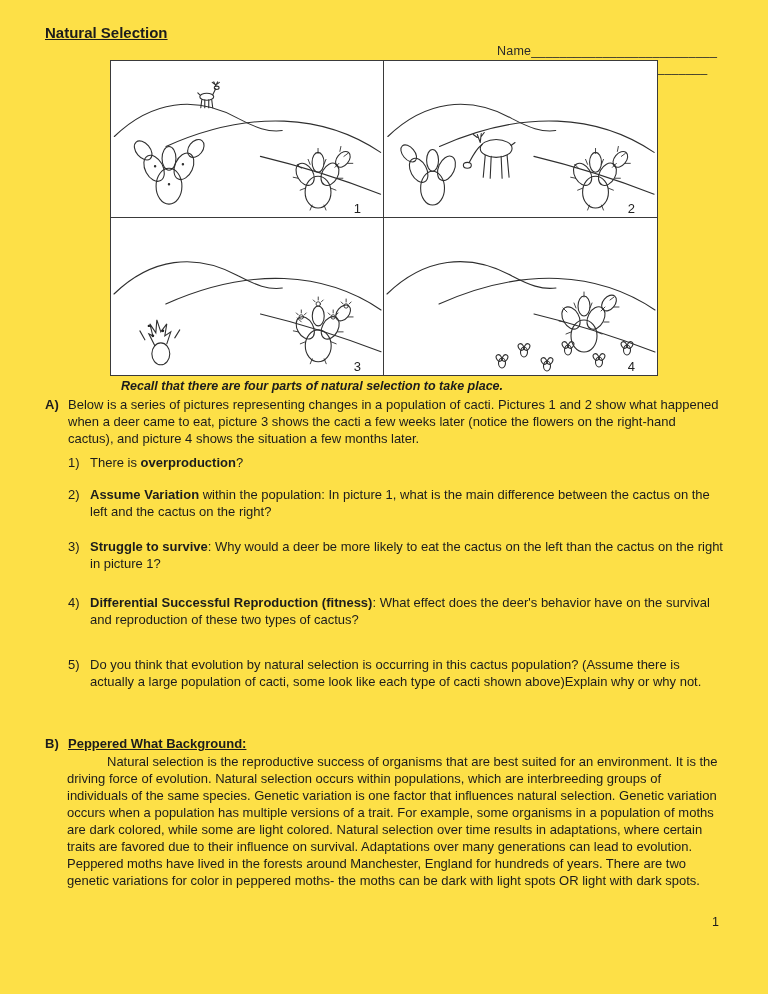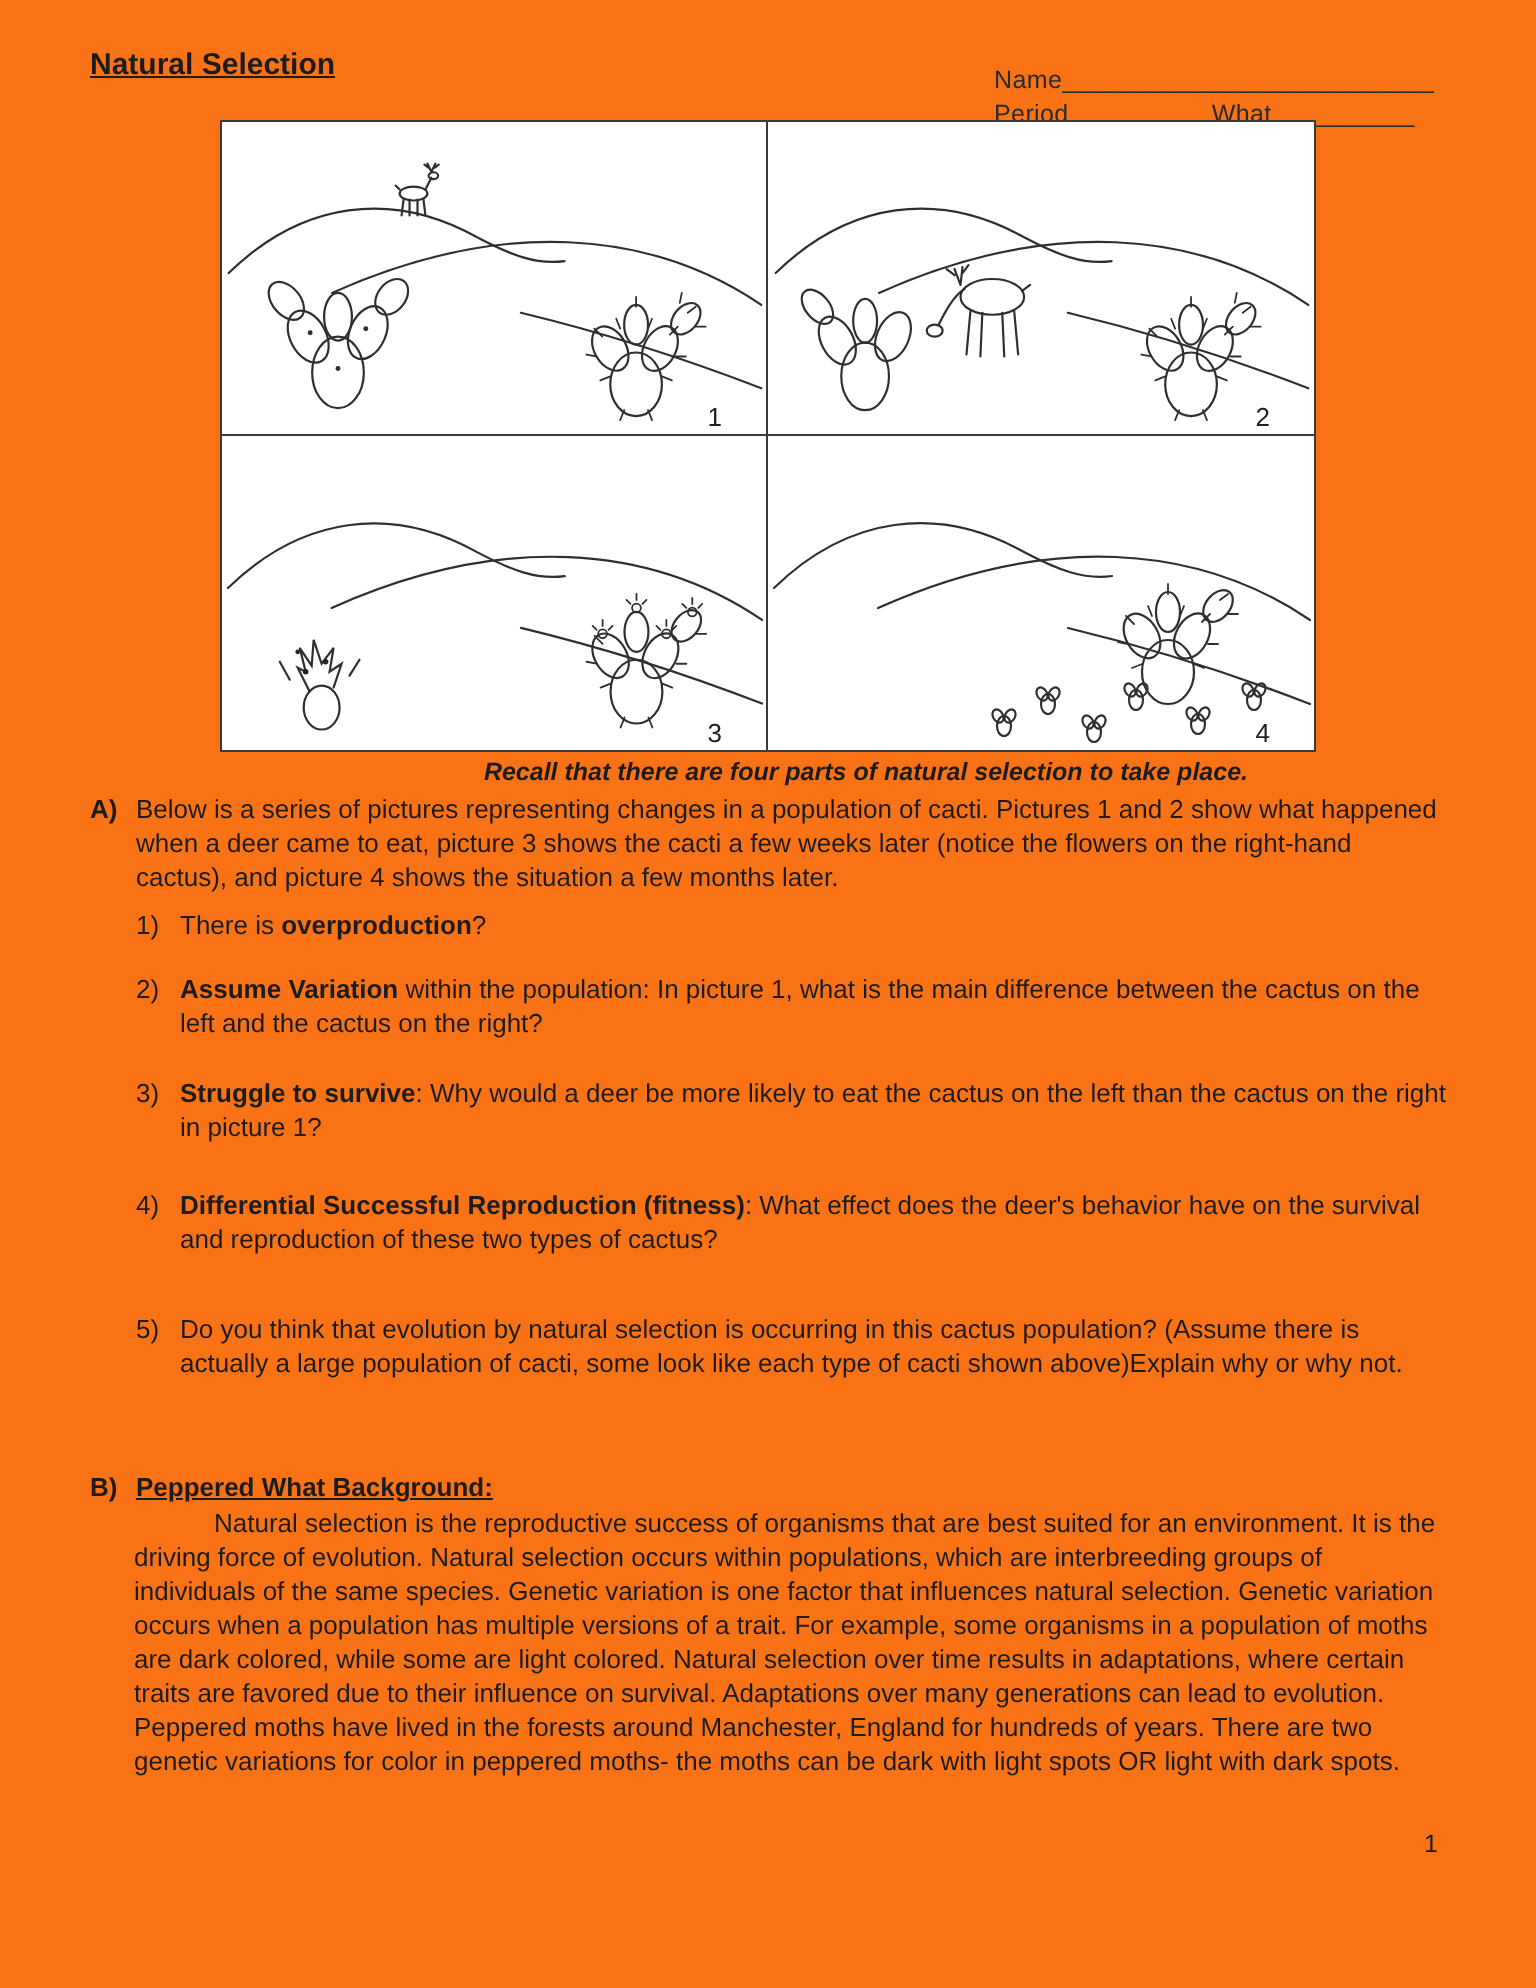--- a/index.html
+++ b/index.html
@@ -1,41 +1,41 @@
 <!DOCTYPE html>
 <html><head>
 <meta charset="utf-8">
 <style>
   html,body{margin:0;padding:0;background:#ffffff;}
   .page{
-    position:relative;width:768px;height:994px;background:#f97316;
+    position:relative;width:768px;height:994px;background:#fde047;
     font-family:"Liberation Sans",sans-serif;color:#1c1c1c;overflow:hidden;
   }
   .title{
     position:absolute;left:45px;top:24px;font-size:15px;font-weight:bold;
     text-decoration:underline;
   }
   .name-block{
-    position:absolute;left:497px;top:32px;font-size:12.5px;line-height:17px;color:#2a2a2a;
+    position:absolute;left:497px;top:43px;font-size:12.5px;line-height:17px;color:#2a2a2a;
     letter-spacing:.2px;
   }
   .figure{
     position:absolute;left:110px;top:60px;width:548px;height:316px;
     display:grid;grid-template-columns:50% 50%;grid-template-rows:50% 50%;
     border:1px solid #3a3a3a;box-sizing:border-box;background:#fff;
   }
   .panel{position:relative;box-sizing:border-box;}
   .panel.br{border-right:1px solid #3a3a3a;}
   .panel.bb{border-bottom:1px solid #3a3a3a;}
   .panel svg{display:block;width:100%;height:100%;}
   .panel-number{
     position:absolute;bottom:1px;right:22px;font-size:13px;color:#222;
   }
   .caption{
-    position:absolute;left:0;top:379px;width:624px;text-align:right;
+    position:absolute;left:0;top:379px;width:624px;text-align:center;
     font-size:12.5px;font-weight:bold;font-style:italic;
   }
   .content{
     position:absolute;left:45px;top:396px;width:678px;
     font-size:13px;line-height:17px;
   }
   .row{display:flex;}
   .lbl{flex:none;width:23px;}
   .qwrap{margin-left:23px;}
   .q{display:flex;}

